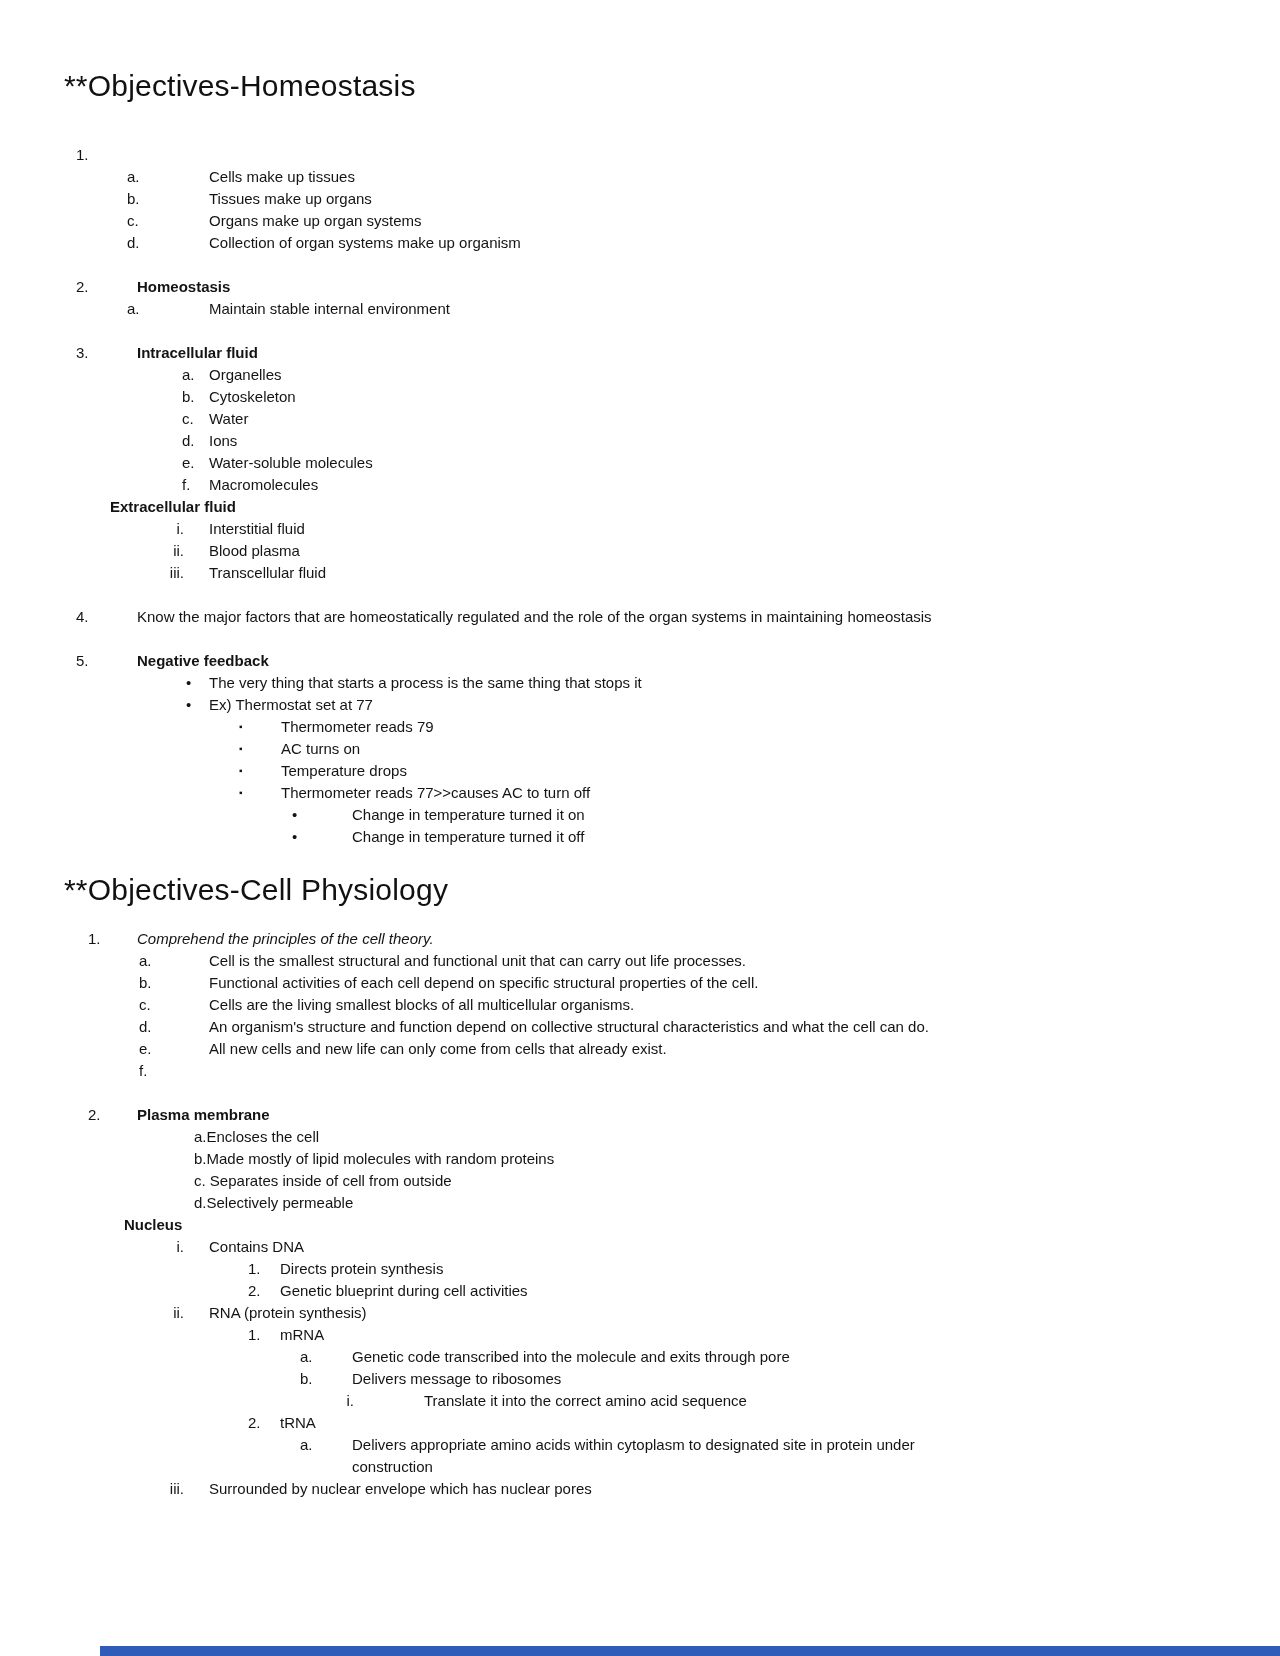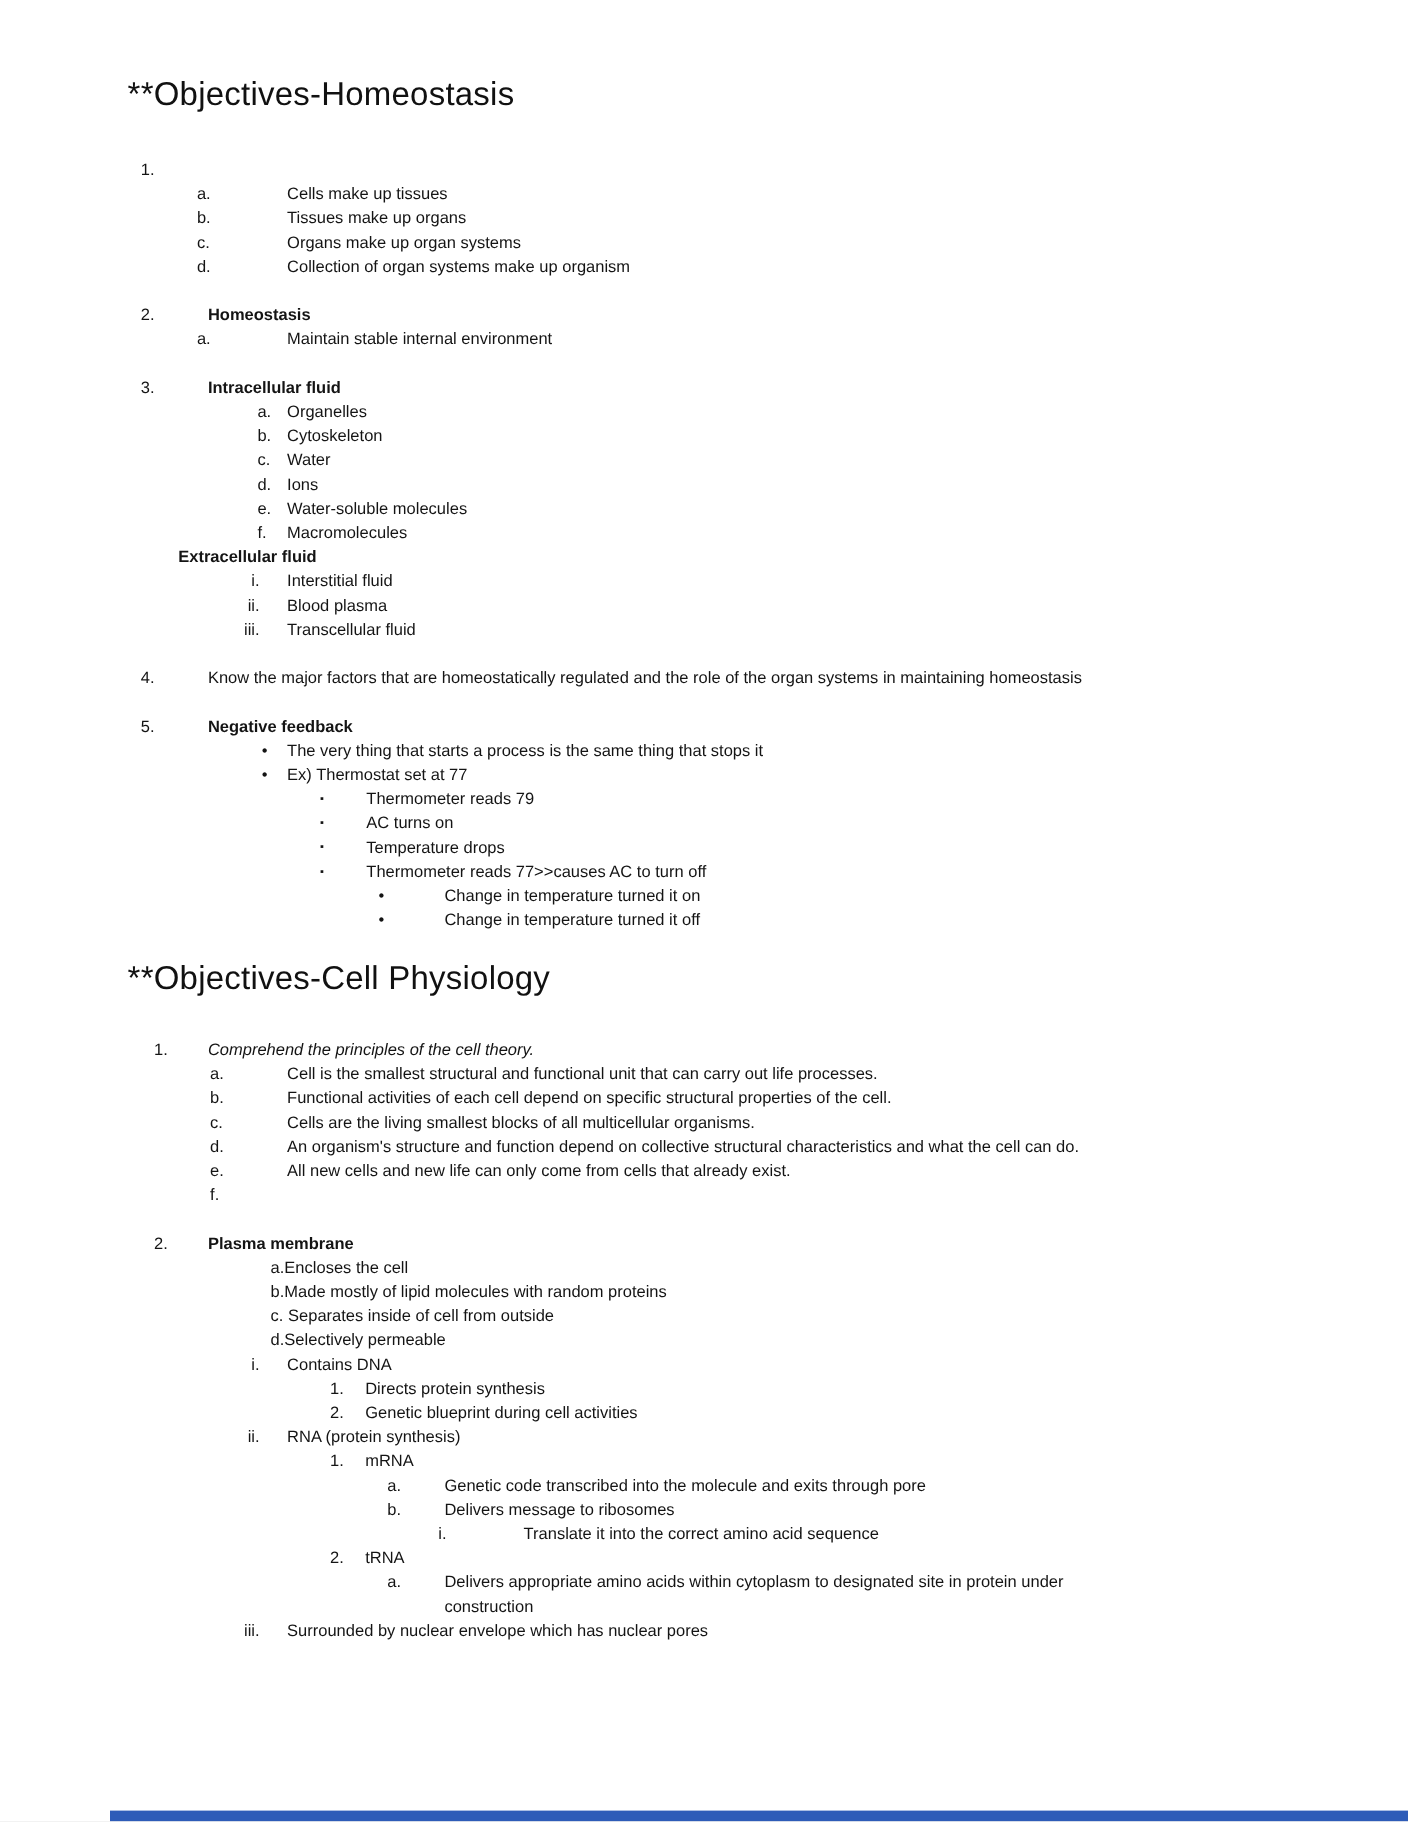--- a/index.html
+++ b/index.html
@@ -6,31 +6,31 @@
   .page{
     position:relative;
     width:1280px;height:1656px;
     background:#ffffff;
     overflow:hidden;
     font-family:"Liberation Sans",sans-serif;
     font-size:15px;line-height:22px;
     color:#141414;
   }
   .content{
-    padding:44px 130px 0 116px;
+    padding:44px 130px 0 64px;
   }
   .title{
     font-size:30px;
     line-height:36px;
     font-weight:400;
     color:#111;
     margin:24px 0 40px 0;
     letter-spacing:0.2px;
   }
-  .title.second{margin-top:24px;margin-bottom:36px;}
+  .title.second{margin-top:24px;margin-bottom:20px;}
   .line{display:flex;min-height:22px;max-width:1010px;}
   .mk{flex-shrink:0;}
   .tx{white-space:pre-wrap;}
   .b{font-weight:bold;}
   .it{font-style:italic;}
   .gap{margin-top:22px;}
 
   
   .lv-n1  .mk{margin-left:12px;width:61px;}
   .lv-n1b .mk{margin-left:24px;width:49px;}
@@ -211,20 +211,23 @@
         <span class="tx">Made mostly of lipid molecules with random proteins</span>
       </div>
       <div class="line lv-pm">
         <span class="mk">c.</span>
         <span class="tx"> Separates inside of cell from outside</span>
       </div>
       <div class="line lv-pm">
         <span class="mk">d.</span>
         <span class="tx">Selectively permeable</span>
       </div>
+      <div class="line lv-hn">
+        <span class="tx b">Nucleus</span>
+      </div>
       <div class="line lv-rom">
         <span class="mk">i.</span>
         <span class="tx">Contains DNA</span>
       </div>
       <div class="line lv-n3">
         <span class="mk">1.</span>
         <span class="tx">Directs protein synthesis</span>
       </div>
       <div class="line lv-n3">
         <span class="mk">2.</span>

